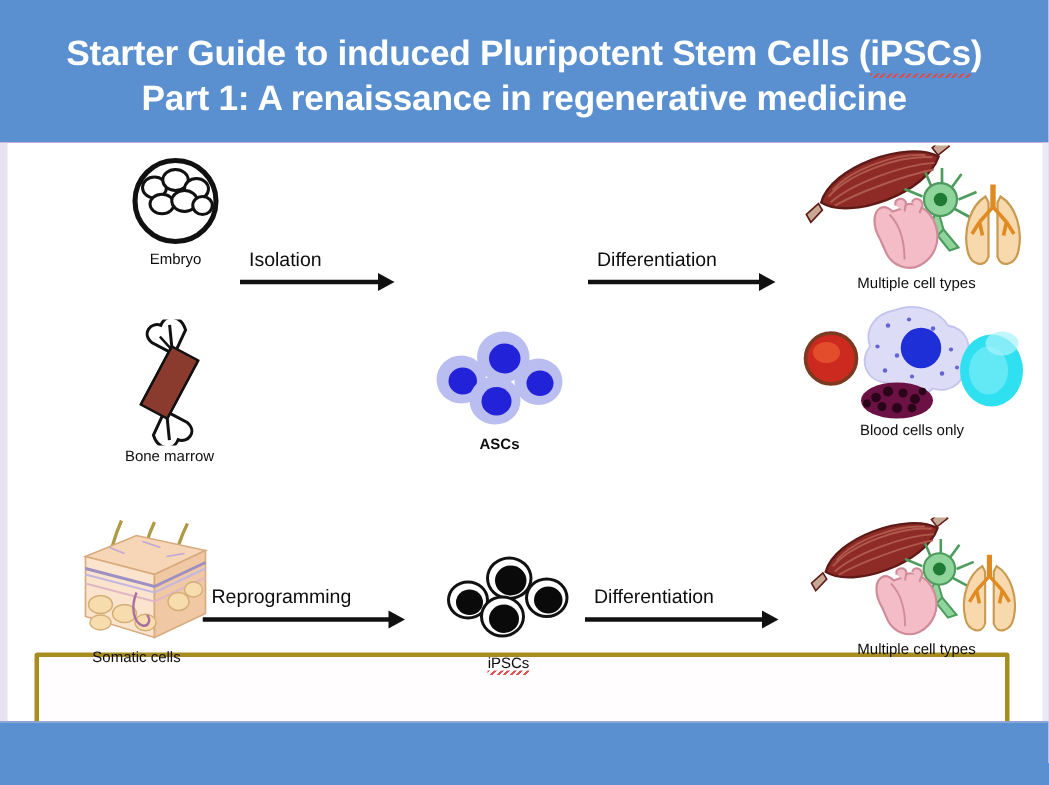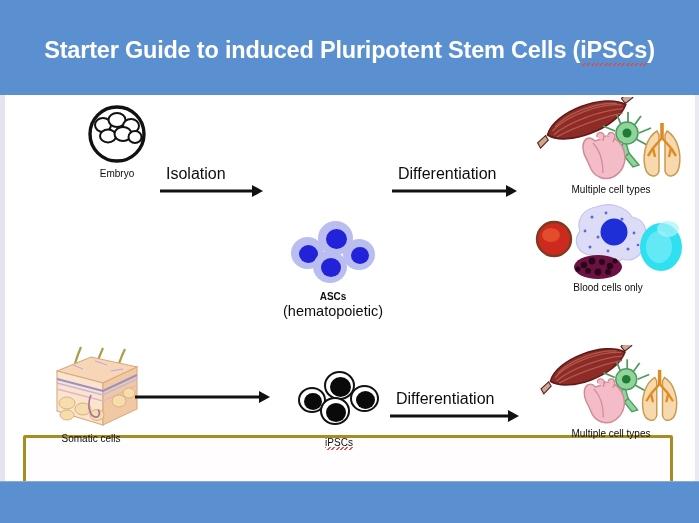--- a/index.html
+++ b/index.html
@@ -92,21 +92,21 @@
   }
 
   
   .arrow {
     position: absolute;
     display: flex;
     flex-direction: column;
     align-items: flex-start;
   }
   .arrow-label {
-    font-size: 16px;
+    font-size: 13px;
     color: #0d0d0d;
     white-space: nowrap;
     margin-bottom: 1px;
     padding-left: 6px;
   }
   .arrow-svg { display: block; }
 
   
   .highlight-box {
     position: absolute;
@@ -153,20 +153,21 @@
     background: #8ba9d8;
   }
 </style>
 </head>
 <body>
 
 <div id="slide">
 
   <div class="header">
     <div class="title-line"><span>Starter Guide to induced Pluripotent Stem Cells (</span><span class="spellish">iPSCs</span><span>)</span></div>
+    <div class="title-line">Part 1: A renaissance in regenerative medicine</div>
   </div>
 
   <div class="panel">
     <div class="panel-edge-left"></div>
     <div class="panel-edge-right"></div>
 
     <div class="node" style="left:57px; top:8px; width:120px;">
       <div class="embryo-wrap">
         <svg viewBox="0 0 62 62" width="62" height="62">
           <circle cx="31" cy="31" r="27" fill="#ffffff" stroke="#111" stroke-width="3.4"></circle>
@@ -248,38 +249,52 @@
         <g transform="translate(52,34)">
           <path d="M14 10 C8 4, 2 8, 2 16 C2 20, 3 24, 6 29 L10 38 C14 46, 24 50, 32 46 C42 41, 46 30, 43 20 C41 13, 36 8, 30 6 C26 4, 22 5, 20 8 Z" fill="#f3bcc6" stroke="#cf8b99" stroke-width="1.5"></path>
           <path d="M16 6 C15 1, 21 0, 23 4 L22 10" fill="#f3bcc6" stroke="#cf8b99" stroke-width="1.4"></path>
           <path d="M27 4 C28 0, 34 1, 34 6 L32 11" fill="#f3bcc6" stroke="#cf8b99" stroke-width="1.4"></path>
           <path d="M12 12 C18 18, 22 28, 22 42" fill="none" stroke="#cf8b99" stroke-width="1.3"></path>
         </g>
       </svg>
       <div class="node-label" style="margin-top:1px;">Multiple cell types</div>
     </div>
 
+    <div class="node" style="left:33px; top:118px; width:160px;">
+      <svg width="80" height="84" viewBox="0 0 80 84">
+        <g transform="rotate(28 40 42)">
+          <path d="M33 6 C26 -1, 16 2, 17 11 C10 12, 8 22, 17 24 L34 24 Z" fill="#ffffff" stroke="#111" stroke-width="2"></path>
+          <path d="M47 78 C54 85, 64 82, 63 73 C70 72, 72 62, 63 60 L46 60 Z" fill="#ffffff" stroke="#111" stroke-width="2"></path>
+          <rect x="30" y="20" width="20" height="44" fill="#8a3b2e" stroke="#111" stroke-width="1.6"></rect>
+          <path d="M30 20 L30 64" stroke="#111" stroke-width="1.4"></path>
+          <path d="M50 20 L50 64" stroke="#111" stroke-width="1.4"></path>
+          <path d="M22 8 L30 20" stroke="#111" stroke-width="2" fill="none"></path>
+          <path d="M58 76 L50 64" stroke="#111" stroke-width="2" fill="none"></path>
+          <path d="M20 18 L31 22" stroke="#111" stroke-width="1.6" fill="none"></path>
+        </g>
+      </svg>
+      <div class="node-label" style="margin-top:2px;">Bone marrow</div>
+    </div>
 
     <div class="node" style="left:275px; top:126px; width:116px;">
       <div class="cluster" style="width:84px; height:62px;">
         <div class="cell asc-cell" style="left:0px;  top:16px; width:33px; height:32px;">
             <div class="nuc" style="left:8px; top:8px; width:19px; height:18px;"></div>
           </div>
         <div class="cell asc-cell" style="left:27px; top:0px;  width:35px; height:34px;">
             <div class="nuc" style="left:8px; top:8px; width:21px; height:20px;"></div>
           </div>
         <div class="cell asc-cell" style="left:22px; top:30px; width:34px; height:32px;">
             <div class="nuc" style="left:8px; top:7px; width:20px; height:19px;"></div>
           </div>
         <div class="cell asc-cell" style="left:52px; top:18px; width:32px; height:31px;">
             <div class="nuc" style="left:8px; top:8px; width:18px; height:17px;"></div>
           </div>
       </div>
       <div class="node-label" style="margin-top:8px;font-weight:bold;">ASCs</div>
-      <div class="sub-label">(hematopoietic)</div>
     </div>
 
     <div class="node" style="left:520px; top:108px; width:176px;">
       <svg width="172" height="78" viewBox="0 0 172 78">
 
         <path d="M74 4 C88 -2, 104 4, 110 14 C122 16, 128 28, 120 38 C124 50, 112 60, 100 56
                  C92 64, 76 62, 70 52 C56 52, 50 38, 58 28 C54 16, 62 6, 74 4 Z" fill="#dcdcf6" stroke="#c4c4ee" stroke-width="1.2"></path>
         <g fill="#3b3bc8" opacity="0.75">
           <circle cx="70" cy="14" r="1.5"></circle>
             <circle cx="84" cy="10" r="1.4"></circle>
@@ -353,20 +368,21 @@
         <g stroke="#c0a6d8" stroke-width="1" fill="none">
           <path d="M36 20 L46 24"></path>
             <path d="M58 16 L70 20"></path>
             <path d="M74 26 L86 24"></path>
         </g>
       </svg>
       <div class="node-label" style="margin-top:2px;">Somatic cells</div>
     </div>
 
     <div class="arrow" style="left:135px; top:295px;">
+      <div class="arrow-label">Reprogramming</div>
       <svg class="arrow-svg" width="136" height="14" viewBox="0 0 136 14">
         <line x1="0" y1="7" x2="126" y2="7" stroke="#111" stroke-width="3"></line>
         <path d="M124 1 L135 7 L124 13 Z" fill="#111"></path>
       </svg>
     </div>
 
     <div class="node" style="left:287px; top:276px; width:104px;">
       <div class="cluster" style="width:82px; height:56px;">
         <div class="cell ipsc-cell" style="left:0px;  top:16px; width:28px; height:26px;">
             <div class="nuc" style="left:4px; top:4px; width:18px; height:17px;"></div>

